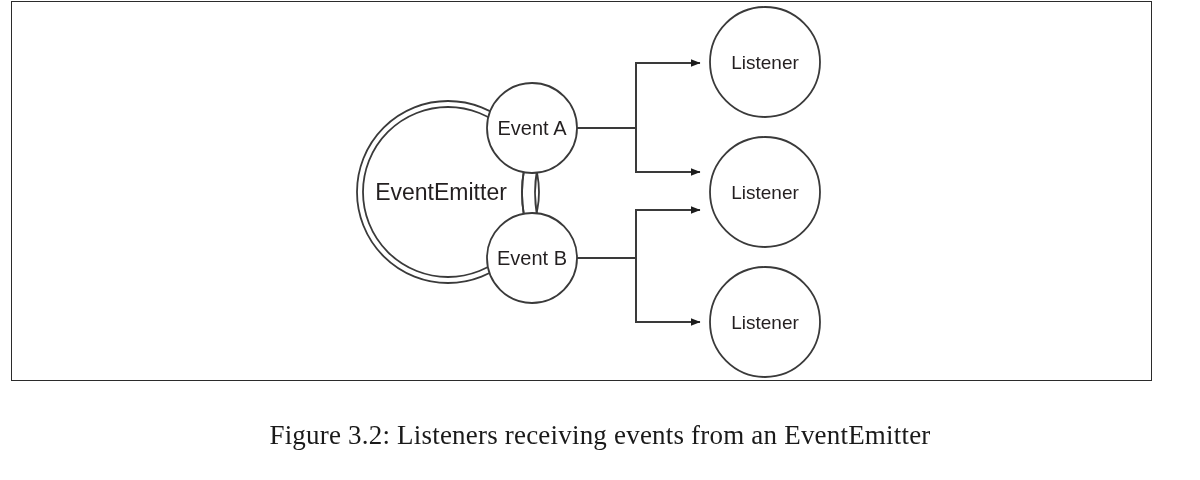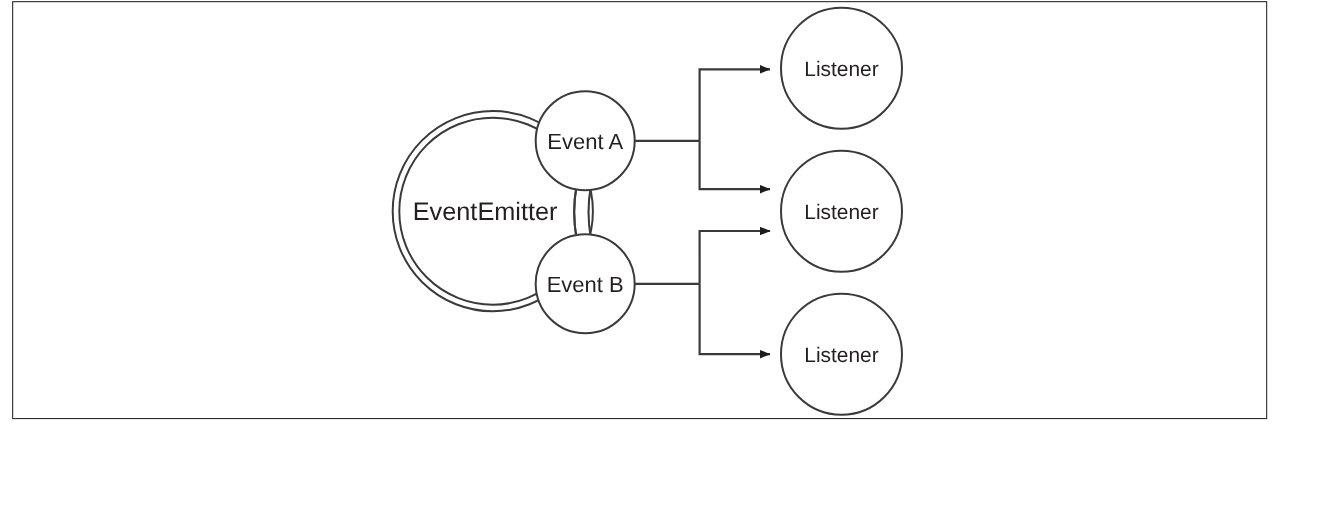--- a/index.html
+++ b/index.html
@@ -113,14 +113,15 @@
       <text class="node-label label-listener" x="765" y="199" text-anchor="middle">Listener</text>
     </g>
 
     <g>
       <circle cx="765" cy="322" r="55" fill="#ffffff" stroke="#3a3a3a" stroke-width="1.8"></circle>
       <text class="node-label label-listener" x="765" y="329" text-anchor="middle">Listener</text>
     </g>
 
   </svg>
 
+  <div id="figure-caption">Figure 3.2: Listeners receiving events from an EventEmitter</div>
 
 </div>
 
 </body></html>

